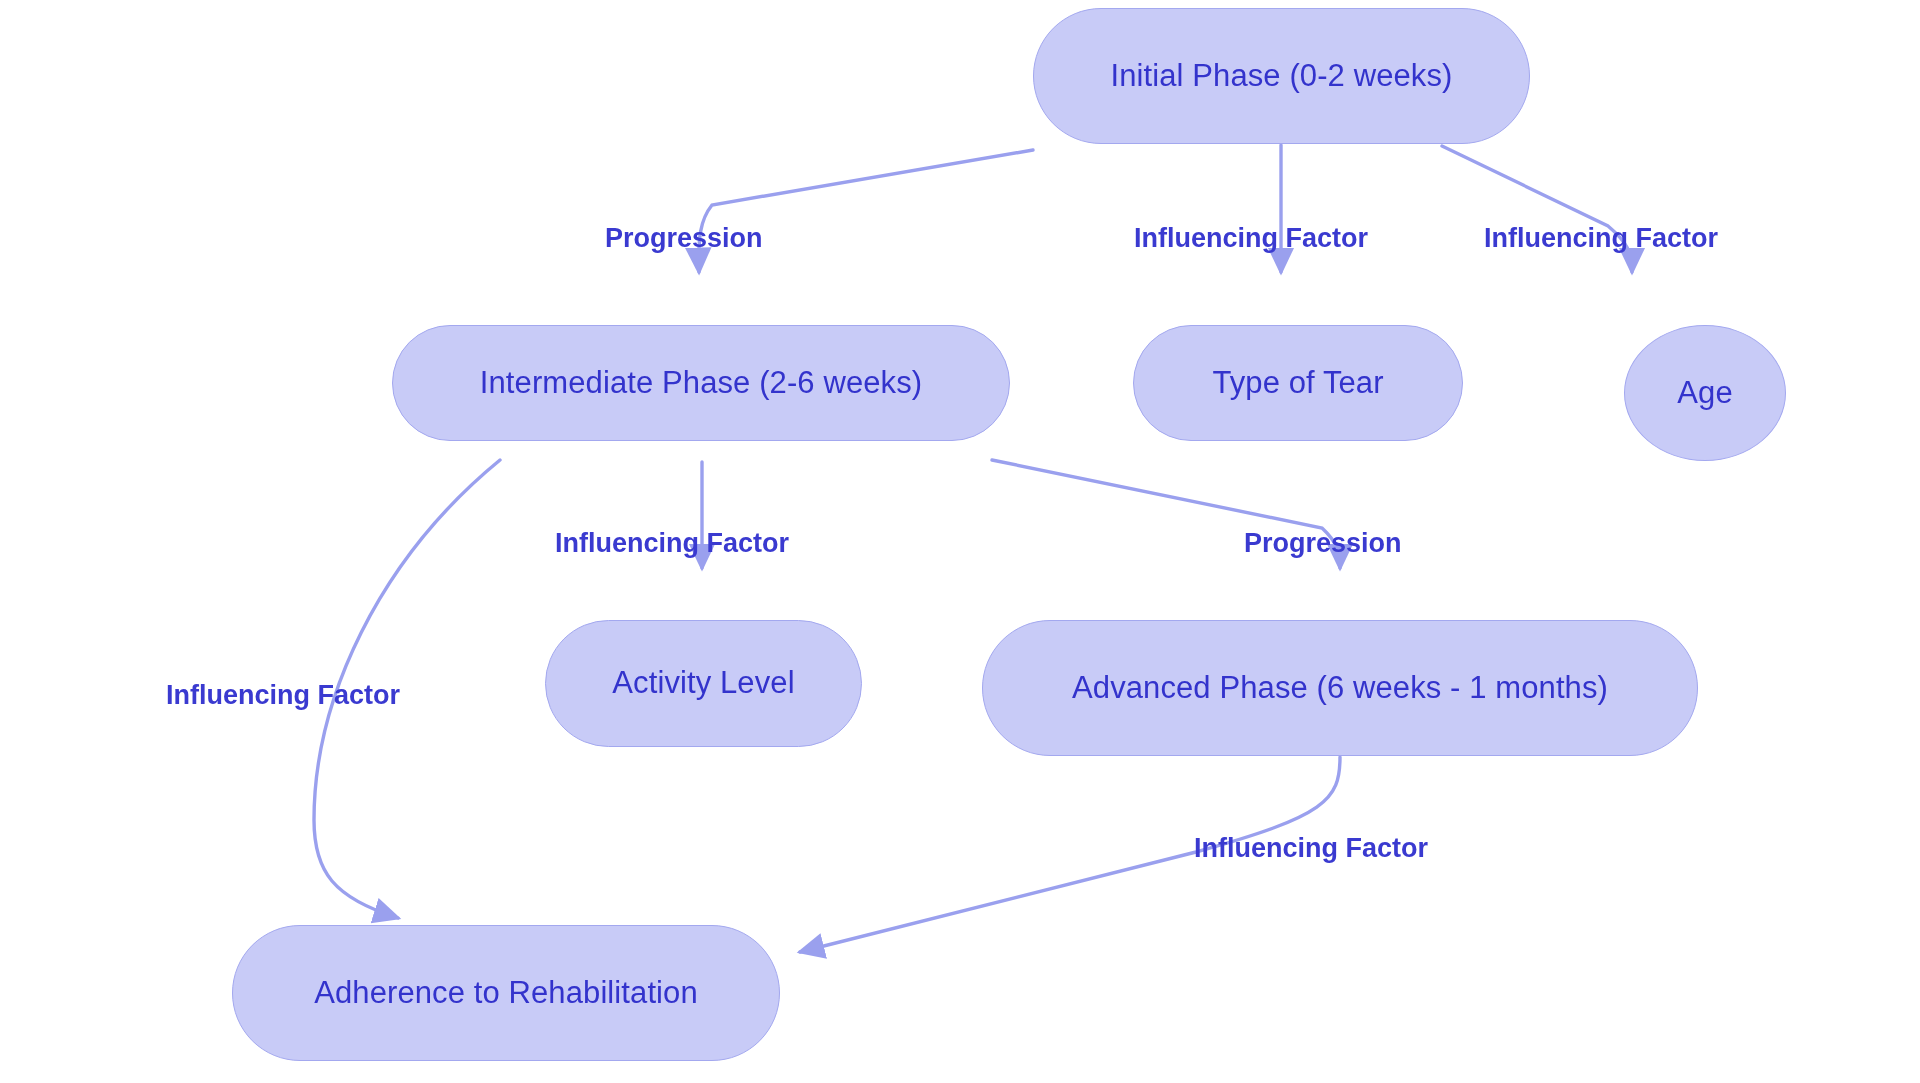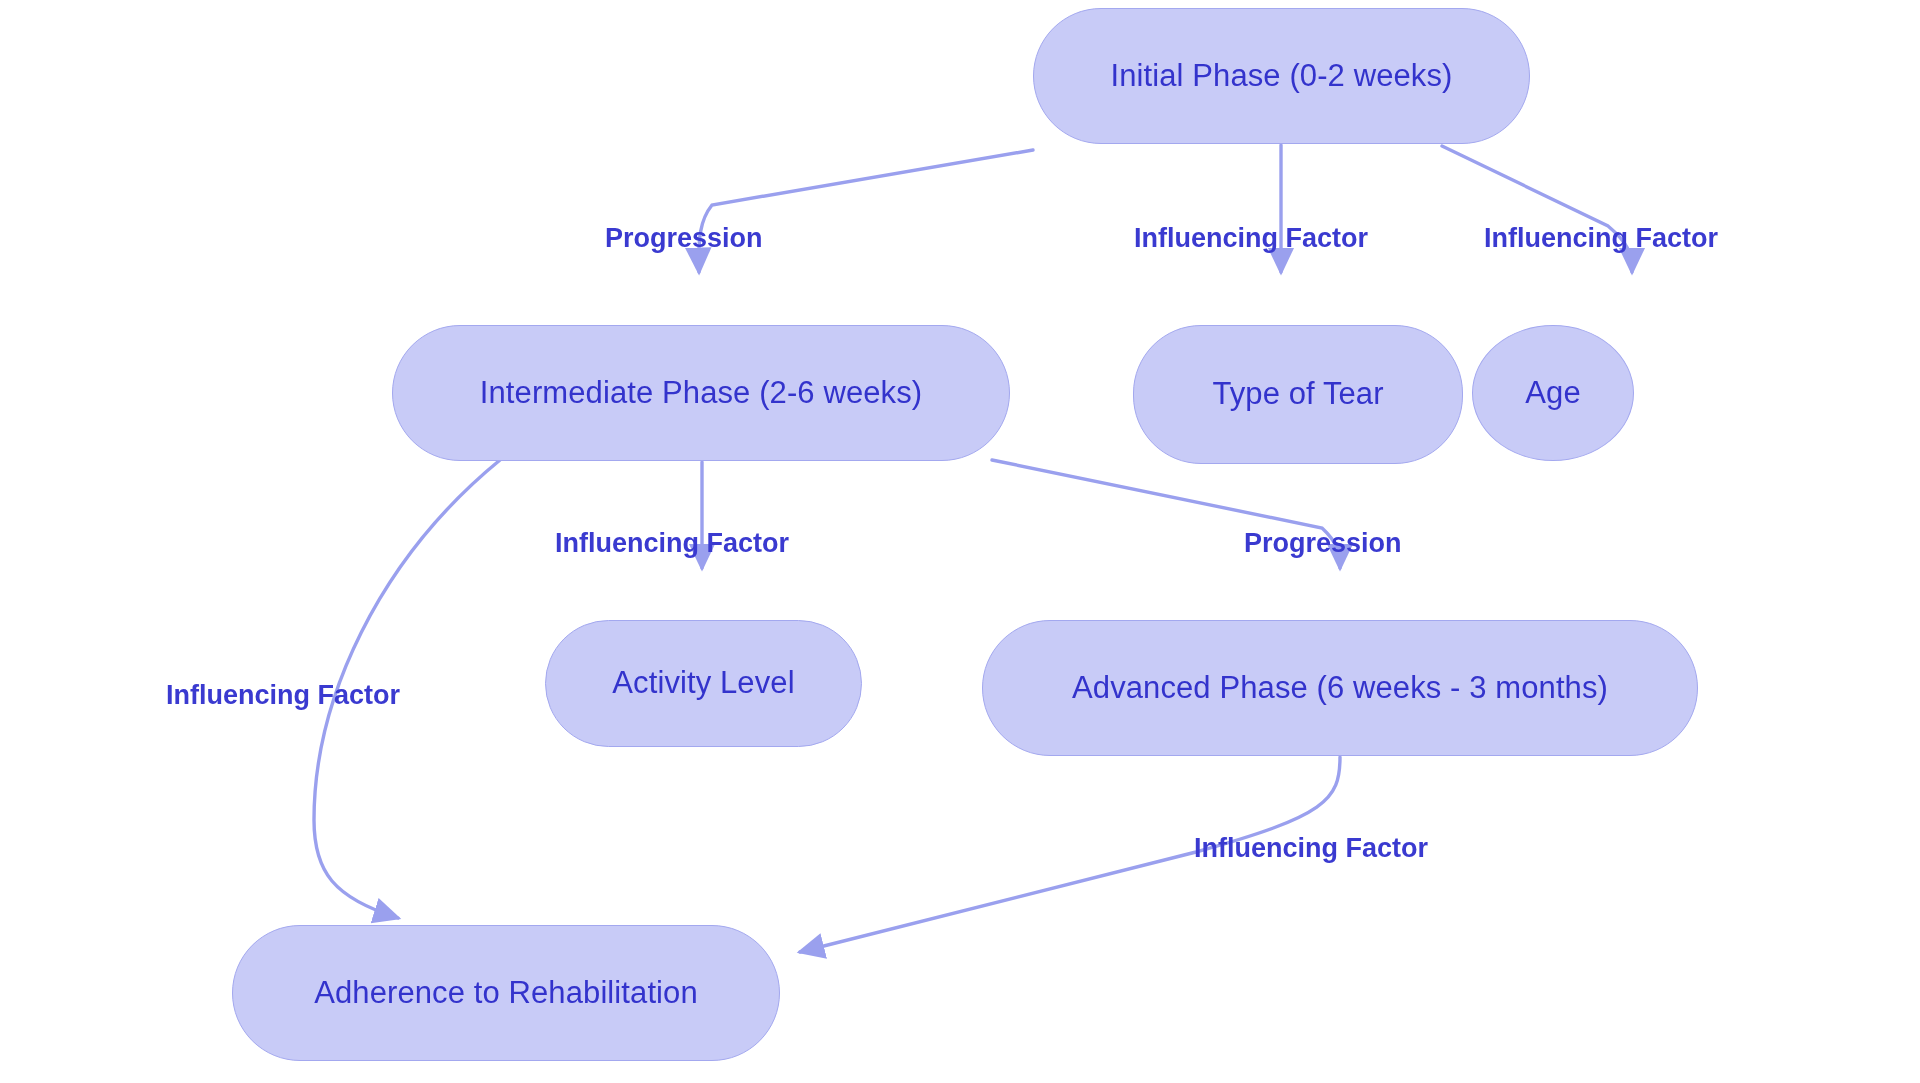--- a/index.html
+++ b/index.html
@@ -94,38 +94,38 @@
 
     <g>
       <path d="M1340,757 C1340,800 1326,816 1196,852 L800,952" fill="none" stroke="#9aa0ee" stroke-width="3.4" stroke-linecap="round" marker-end="url(#arrow)"></path>
     </g>
   </svg>
 
   <div class="node" style="left:1033px; top:8px; width:497px; height:136px; border-radius:68px;">
     <span class="node-label">Initial Phase (0-2 weeks)</span>
   </div>
 
-  <div class="node" style="left:392px; top:325px; width:618px; height:136px; border-radius:68px;">
+  <div class="node" style="left:392px; top:325px; width:618px; height:116px; border-radius:68px;">
     <span class="node-label">Intermediate Phase (2-6 weeks)</span>
   </div>
 
-  <div class="node" style="left:1133px; top:325px; width:330px; height:139px; border-radius:68px;">
+  <div class="node" style="left:1133px; top:325px; width:330px; height:116px; border-radius:68px;">
     <span class="node-label">Type of Tear</span>
   </div>
 
-  <div class="node" style="left:1472px; top:325px; width:162px; height:136px; border-radius:50%;">
+  <div class="node" style="left:1624px; top:325px; width:162px; height:136px; border-radius:50%;">
     <span class="node-label">Age</span>
   </div>
 
   <div class="node" style="left:545px; top:620px; width:317px; height:127px; border-radius:68px;">
     <span class="node-label">Activity Level</span>
   </div>
 
   <div class="node" style="left:982px; top:620px; width:716px; height:136px; border-radius:68px;">
-    <span class="node-label">Advanced Phase (6 weeks - 3 months)</span>
+    <span class="node-label">Advanced Phase (6 weeks - 1 months)</span>
   </div>
 
   <div class="node" style="left:232px; top:925px; width:548px; height:136px; border-radius:68px;">
     <span class="node-label">Adherence to Rehabilitation</span>
   </div>
 
   <div class="edge-label" style="left:605px; top:225px;">Progression</div>
 
   <div class="edge-label" style="left:1134px; top:225px;">Influencing Factor</div>
 

